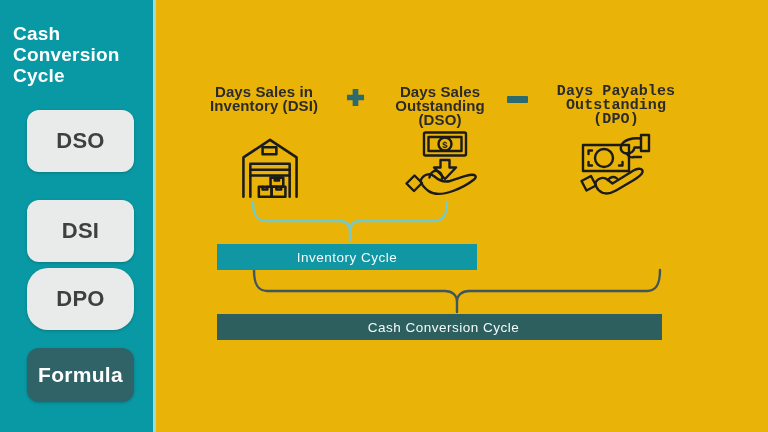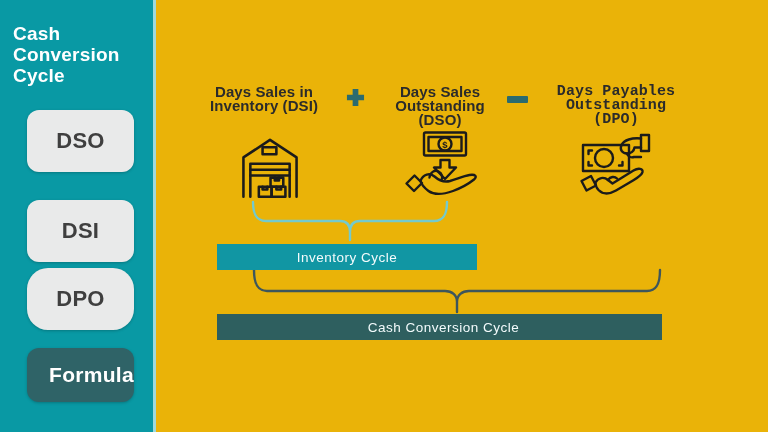--- a/index.html
+++ b/index.html
@@ -18,21 +18,21 @@
   }
   .sidebar-title span{display:block;}
   .side-btn{
     position:absolute;left:27px;width:107px;height:62px;
     background:#E9EAEA;border-radius:12px;
     display:flex;align-items:center;justify-content:center;
     color:#3F3F3F;font-size:22px;font-weight:bold;letter-spacing:.3px;
     box-shadow:0 1px 3px rgba(0,0,0,.22);cursor:pointer;
   }
   .btn-dso{top:110px;} .btn-dsi{top:200px;} .btn-dpo{top:268px;border-radius:21px;}
-  .btn-formula{top:348px;height:54px;background:#2F6367;color:#FFFFFF;font-size:21px;justify-content:flex-end;}
+  .btn-formula{top:348px;height:54px;background:#2F6367;color:#FFFFFF;font-size:21px;}
   
   .term-label{
     position:absolute;text-align:center;color:#2B2B2B;
     font-size:15px;font-weight:600;line-height:14px;letter-spacing:.1px;
   }
   .term-label span{display:block;}
   .label-dsi{left:194px;top:85px;width:140px;}
   .label-dso{left:380px;top:85px;width:120px;}
   .label-dpo{left:551px;top:85px;width:130px;font-family:Liberation Mono, monospace;}
   

